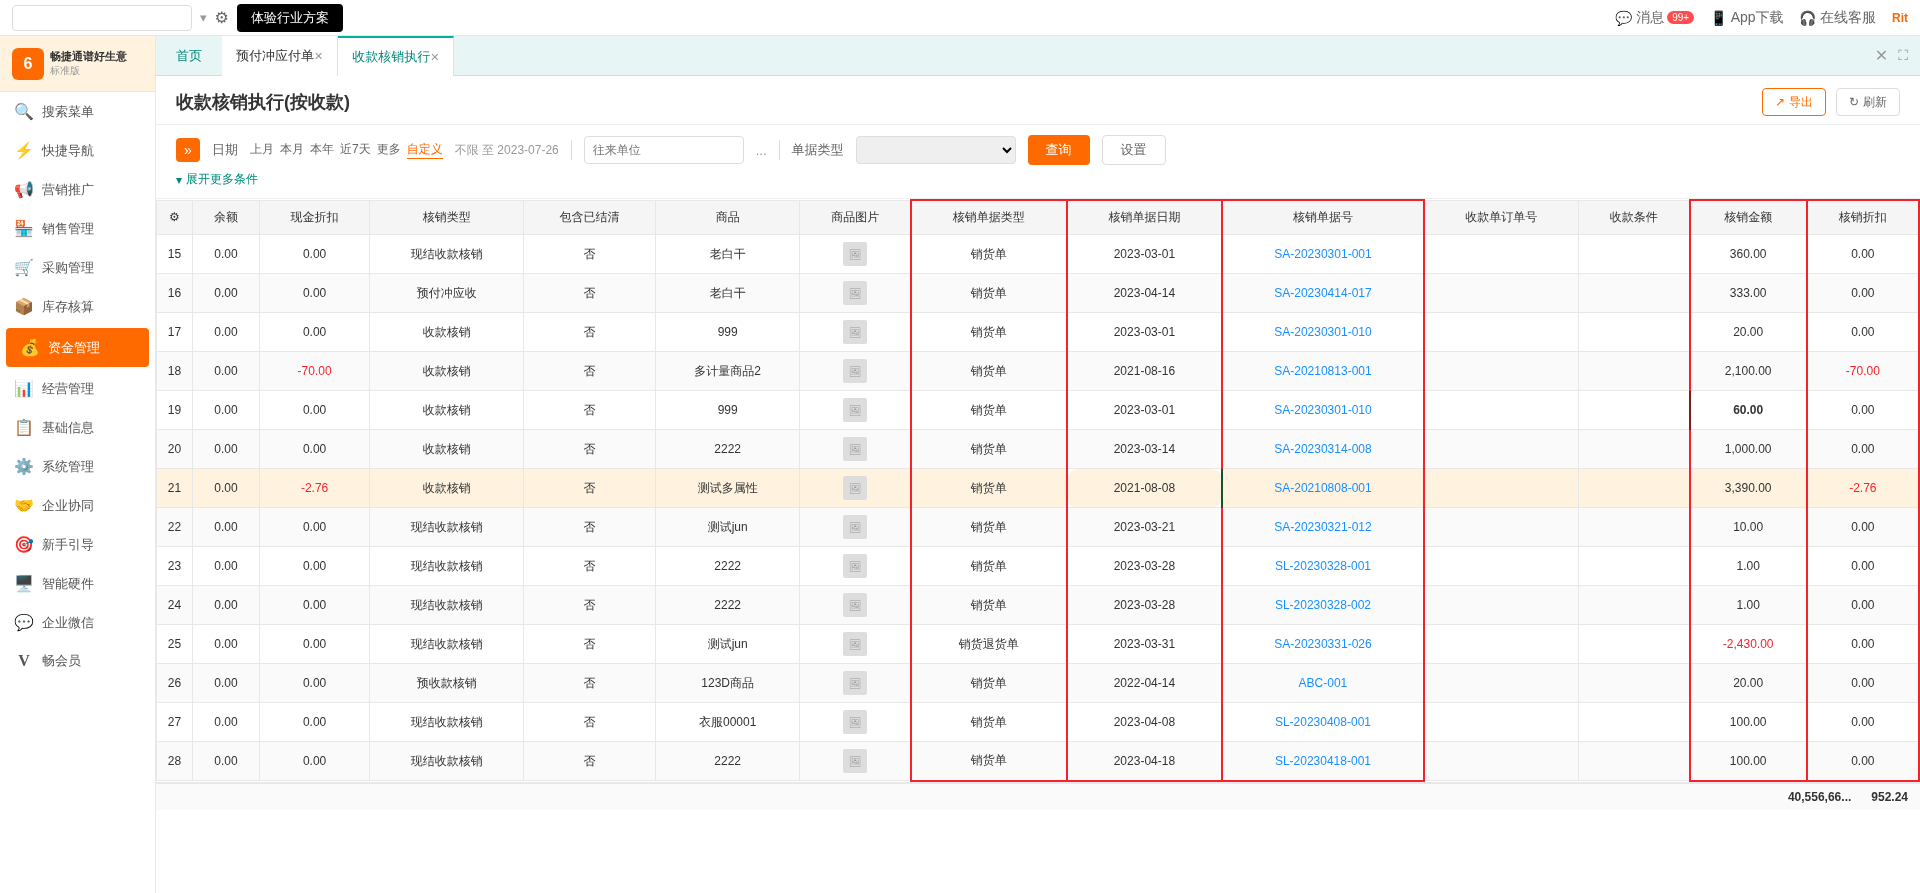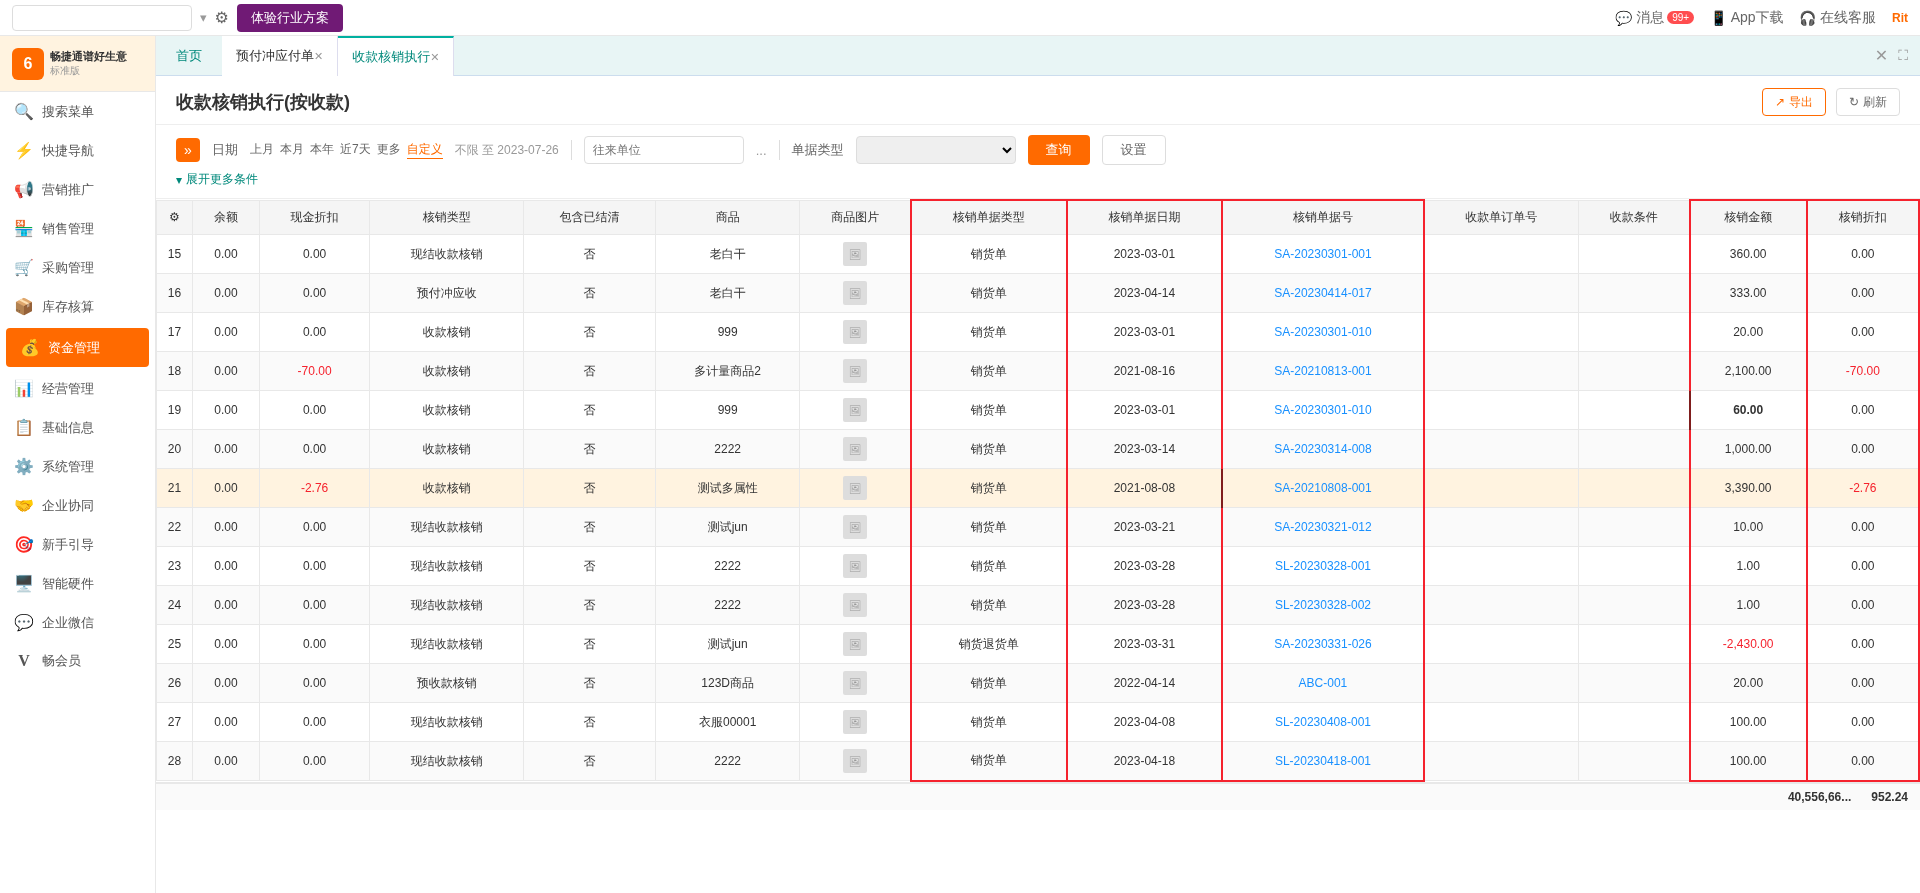--- a/index.html
+++ b/index.html
@@ -1,21 +1,21 @@
 <!DOCTYPE html>
 <html><head>
   <meta charset="utf-8">
   <style>
     * { box-sizing: border-box; margin: 0; padding: 0; }
     body { font-family: 'Microsoft YaHei', Arial, sans-serif; font-size: 13px; background: #f5f5f5; color: #333; overflow: hidden; }
 
     
     .top-bar { height: 36px; background: #fff; display: flex; align-items: center; padding: 0 12px; border-bottom: 1px solid #e8e8e8; gap: 8px; }
     .top-bar-input { flex: 0 0 180px; height: 26px; border: 1px solid #ddd; border-radius: 4px; padding: 0 8px; font-size: 12px; }
-    .top-bar-btn { height: 28px; padding: 0 14px; background: #701a75; color: #fff; border: none; border-radius: 4px; cursor: pointer; font-size: 13px; }
+    .top-bar-btn { height: 28px; padding: 0 14px; background: #000000; color: #fff; border: none; border-radius: 4px; cursor: pointer; font-size: 13px; }
     .top-bar-right { margin-left: auto; display: flex; align-items: center; gap: 16px; font-size: 12px; color: #666; }
     .badge { background: #ff4d4f; color: #fff; border-radius: 10px; padding: 1px 5px; font-size: 10px; }
 
     
     .layout { display: flex; height: calc(893px - 36px); }
 
     
     .sidebar { width: 156px; background: #fff; border-right: 1px solid #e8e8e8; display: flex; flex-direction: column; flex-shrink: 0; }
     .sidebar-logo { height: 56px; display: flex; align-items: center; padding: 0 12px; background: #fff3e0; border-bottom: 1px solid #e8e8e8; gap: 6px; }
     .sidebar-logo-icon { width: 32px; height: 32px; background: #ff6a00; border-radius: 6px; display: flex; align-items: center; justify-content: center; color: #fff; font-size: 16px; font-weight: bold; }
@@ -378,21 +378,21 @@
     <td>21</td>
     <td>0.00</td>
     <td class="red-val">-2.76</td>
     <td>收款核销</td>
     <td>否</td>
     <td>测试多属性</td>
     <td>
                 <div style="width:24px;height:24px;background:#ddd;border-radius:2px;margin:0 auto;display:flex;align-items:center;justify-content:center;font-size:10px;color:#999;">🖼</div>
               </td>
     <td style="border-left: 2px solid #f5222d; border-right: 2px solid #f5222d;">销货单</td>
-    <td style="border-left: 2px solid #f5222d; border-right: 2px solid #7f1d1d;">2021-08-08</td>
+    <td style="border-left: 2px solid #f5222d; border-right: 2px solid #14532d; border-radius: 11px;">2021-08-08</td>
     <td style="border-left: 2px solid #f5222d; border-right: 2px solid #f5222d;"><a class="link-cell">SA-20210808-001</a></td>
     <td></td>
     <td></td>
     <td style="border-left: 2px solid #f5222d; border-right: 2px solid #f5222d;" class="">3,390.00</td>
     <td style="border-left: 2px solid #f5222d; border-right: 2px solid #f5222d;" class="red-val">-2.76</td>
   </tr>
             <tr>
     <td>22</td>
     <td>0.00</td>
     <td class="">0.00</td>

